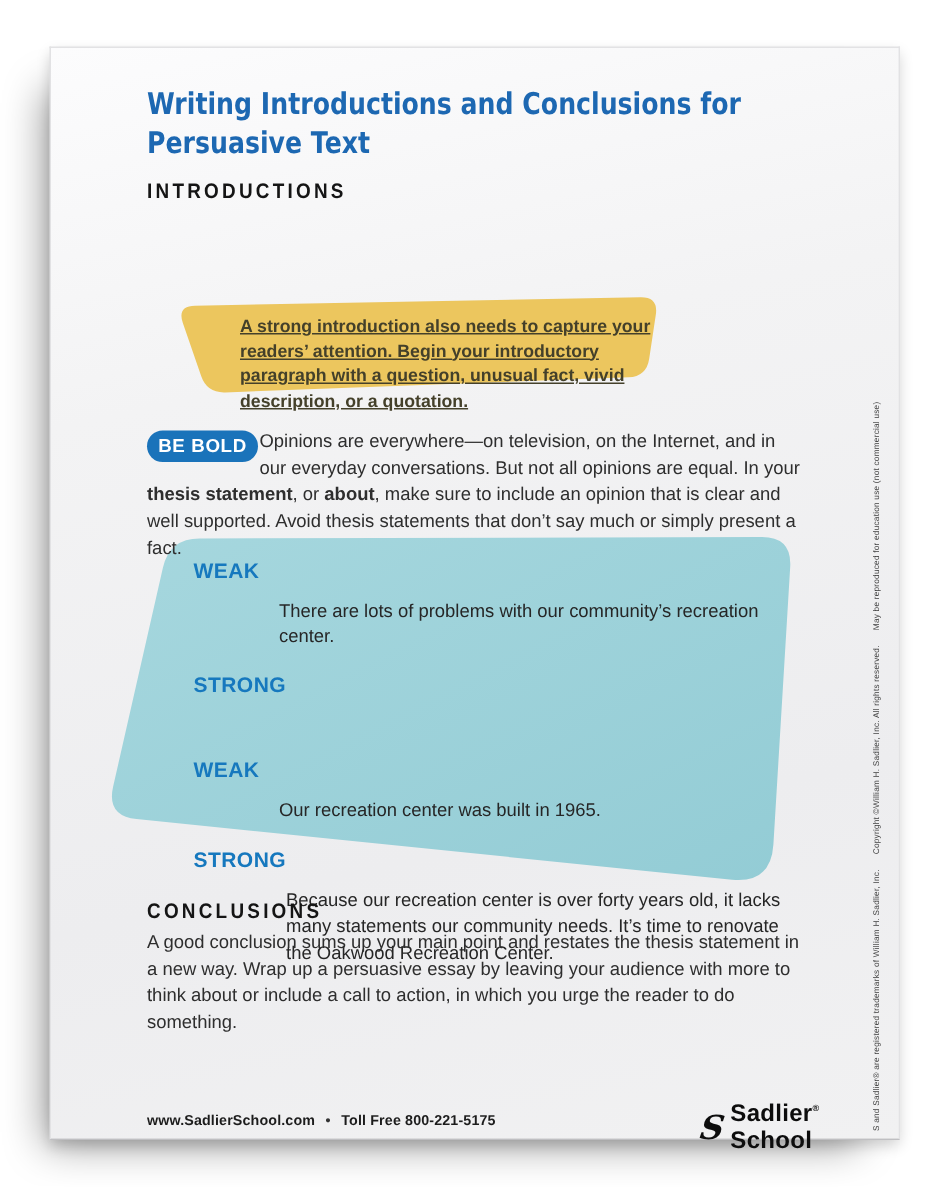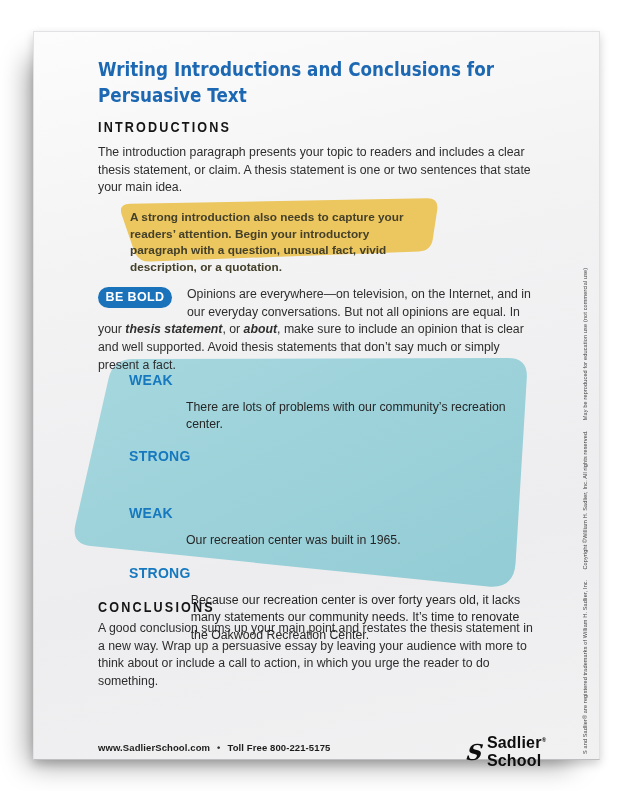--- a/index.html
+++ b/index.html
@@ -21,29 +21,29 @@
   .sec-head{position:absolute;left:64px;color:#151515;font-weight:800;font-size:14px;
             letter-spacing:2.4px;transform:scaleX(0.9);transform-origin:left top;
             font-family:"Liberation Sans", sans-serif;}
   .sec-head.intro{top:87px;}
   .sec-head.concl{top:567px;}
 
   .para{position:absolute;left:64px;width:437px;font-size:12.3px;line-height:1.44;color:#2e2e2e;}
   .para.intro{top:112px;}
   .para.concl{top:588px;}
 
-  .tip-text{position:absolute;left:96px;top:177px;width:300px;font-size:11.8px;
-            font-weight:600;line-height:1.4;color:#44402a;}
+  .tip-text{position:absolute;left:126px;top:177px;width:300px;font-size:11.8px;
+            font-weight:600;line-height:1.4;color:#44402a;text-decoration:underline;}
 
   .bebold-block{position:absolute;left:64px;top:254px;width:437px;font-size:12.3px;
                 line-height:1.44;color:#2e2e2e;}
-  .bebold-pill{float:left;width:74px;height:21px;margin:1px 15px 13px 0;border-radius:11px;
+  .bebold-pill{float:left;width:74px;height:21px;margin:1px 1px 13px 0;border-radius:11px;
                background:#1a73ba;color:#ffffff;font-weight:bold;font-size:12.5px;
                letter-spacing:0.4px;text-align:center;line-height:21px;}
-  .bold{font-weight:bold;font-style:italic;}
+  .bold{font-weight:bold;}
 
   .examples-rows{position:absolute;left:95px;top:339px;width:404px;}
   .ex-row{display:flex;}
   .ex-row.m1{margin-bottom:13px;}
   .ex-row.m2{margin-bottom:37px;}
   .ex-row.m3{margin-bottom:15px;}
   .ex-label{flex:0 0 57px;color:#1678be;font-weight:bold;font-size:14px;line-height:1.4;
             letter-spacing:0.3px;}
   .ex-text{flex:1;max-width:345px;font-size:12.3px;line-height:1.42;color:#262626;margin-top:28px;}
 
@@ -80,21 +80,20 @@
     <path fill="url(#tealGrad)" d="M 99,327 L 474,326 Q 494,326 492.8,346 L 481.6,531 Q 480,557 454,554.5 L 57,514 Q 37,512 41.4,492.5 L 74.6,346.5 Q 79,327 99,327 Z"></path>
   </svg>
 
   <div class="title">
     <div>Writing Introductions and Conclusions for</div>
     <div>Persuasive Text</div>
   </div>
 
   <div class="sec-head intro">INTRODUCTIONS</div>
 
-  <div class="para intro">The introduction paragraph presents your topic to readers and includes a clear thesis statement, or claim. A thesis statement is one or two sentences that state your main idea.</div>
 
   <div class="tip-text">A strong introduction also needs to capture your readers’ attention. Begin your introductory paragraph with a question, unusual fact, vivid description, or a quotation.</div>
 
   <div class="bebold-block">
     <span class="bebold-pill">BE BOLD</span>
     <span>Opinions are everywhere—on television, on the Internet, and in our everyday conversations. But not all opinions are equal. In your </span><span class="bold">thesis statement</span><span>, or </span><span class="bold">about</span><span>, make sure to include an opinion that is clear and well supported. Avoid thesis statements that don’t say much or simply present a fact.</span>
   </div>
 
   <div class="examples-rows">
     <div class="ex-row m1">

